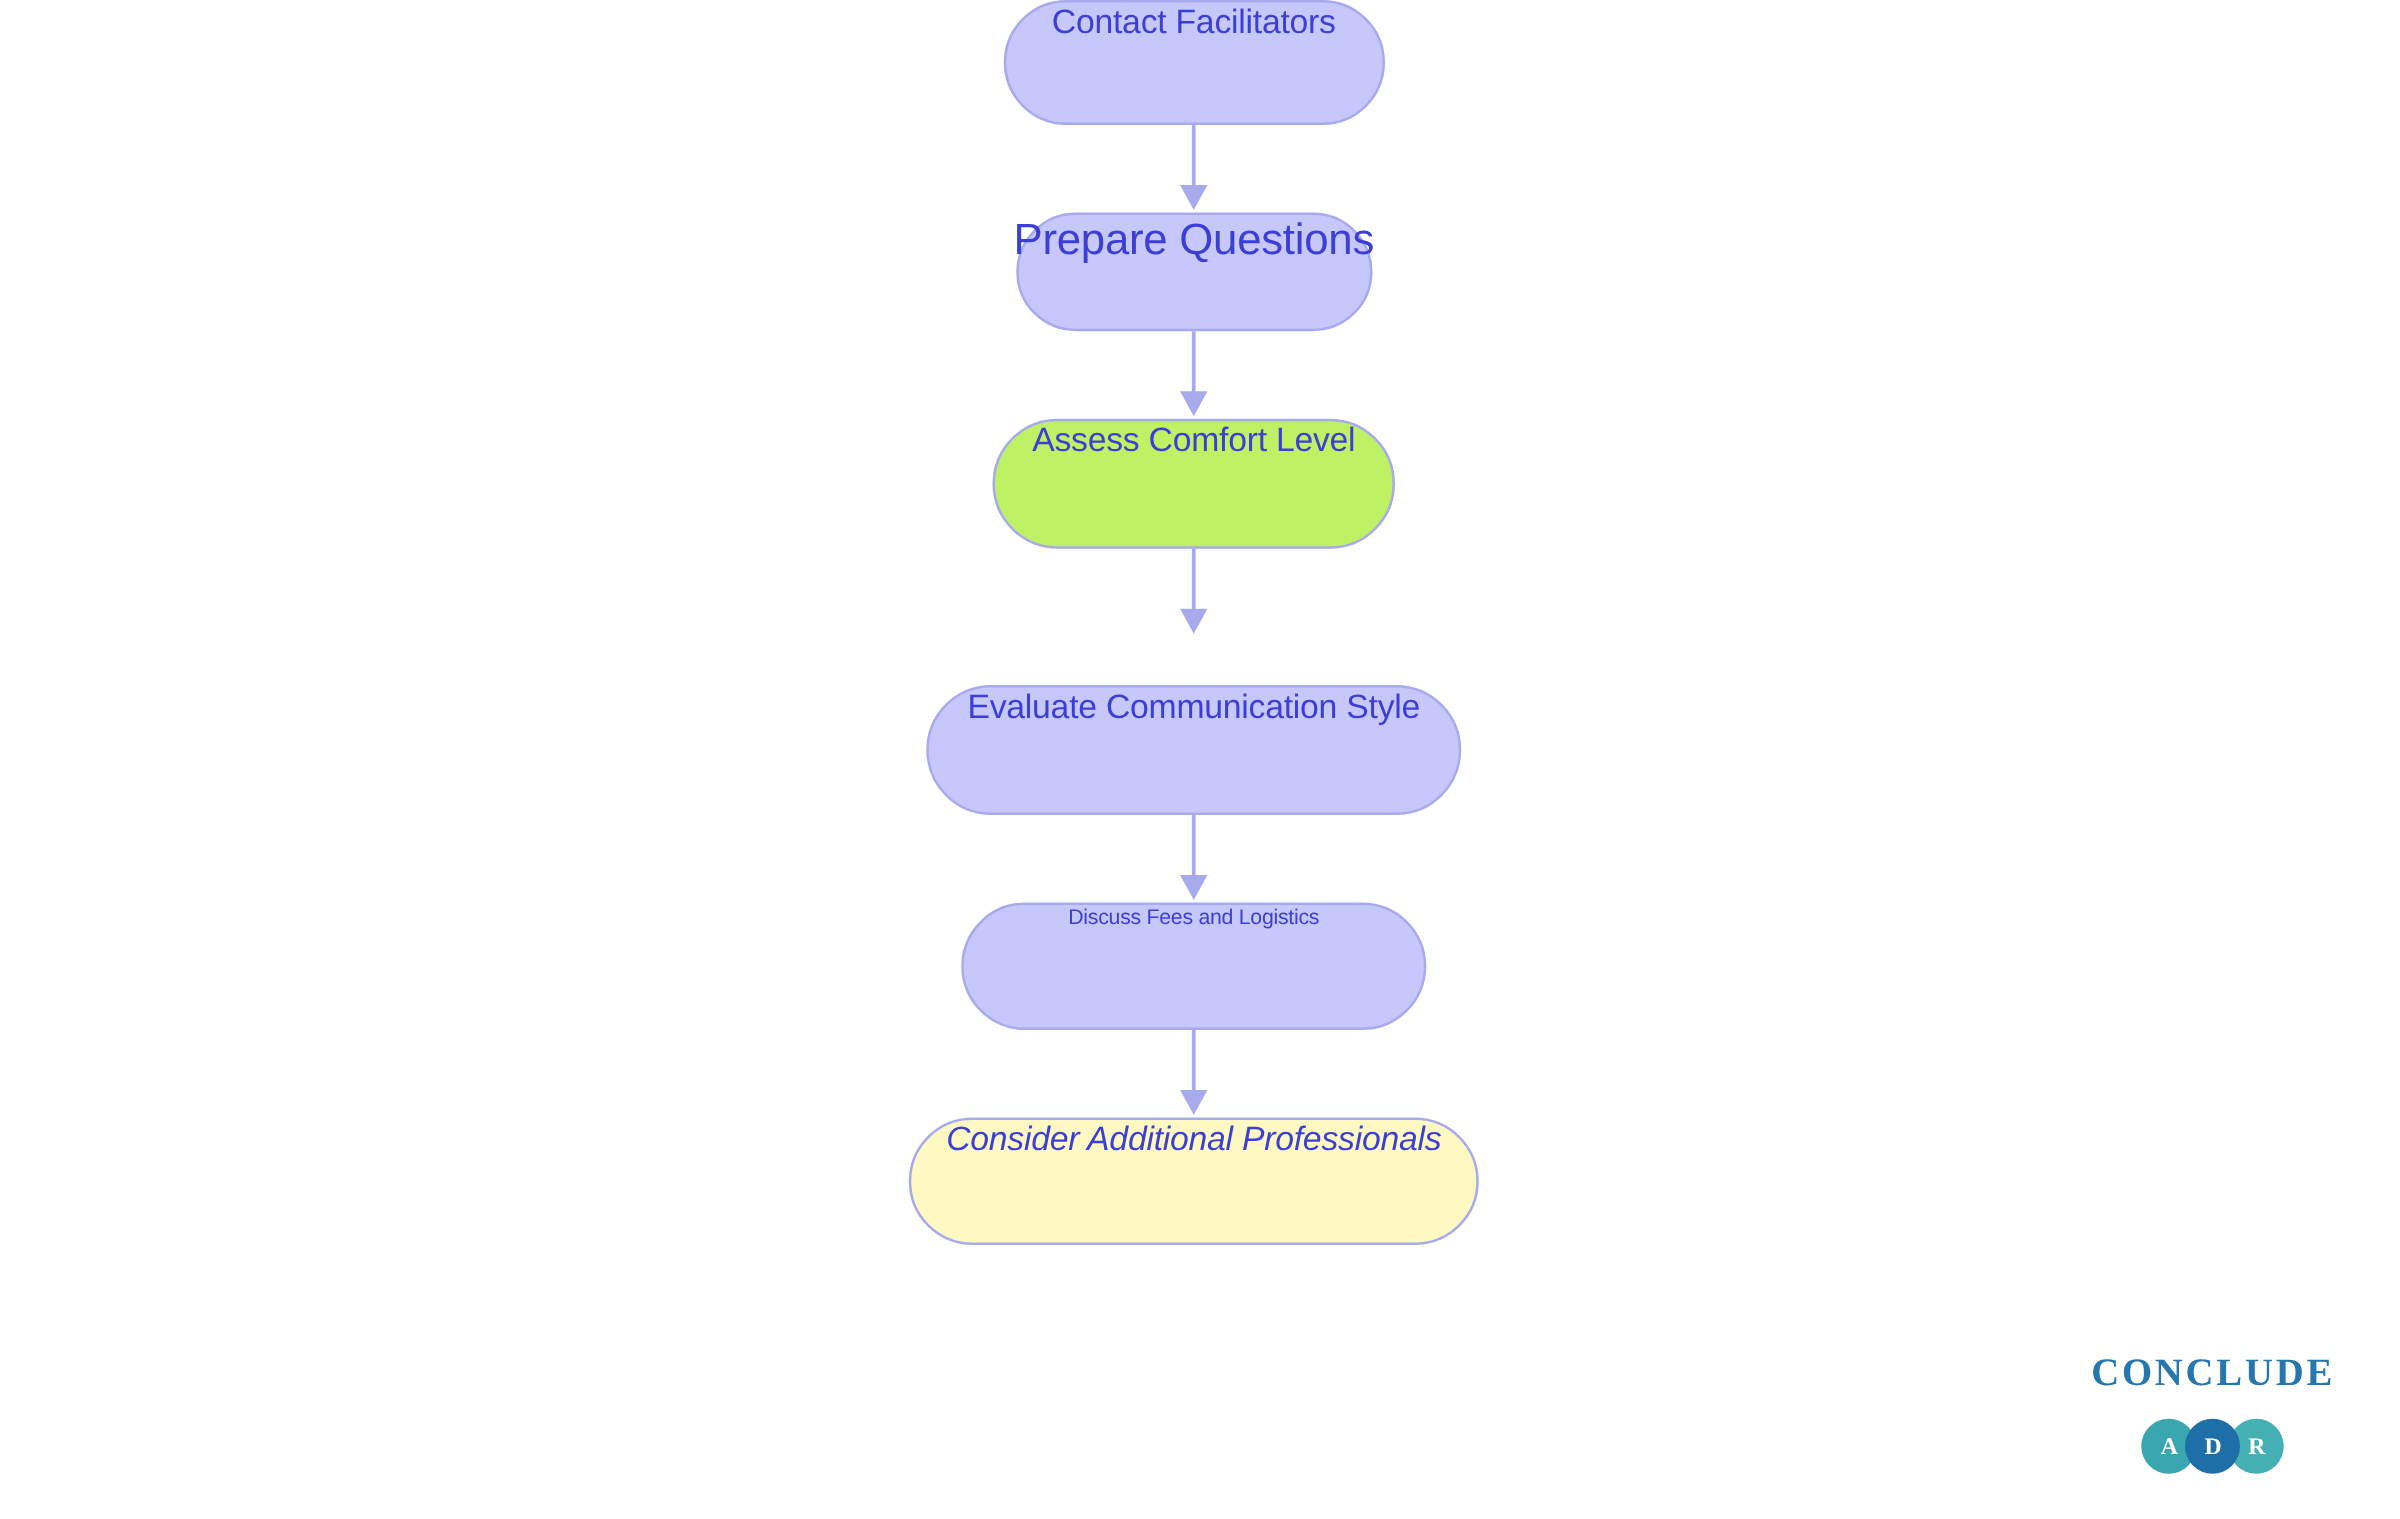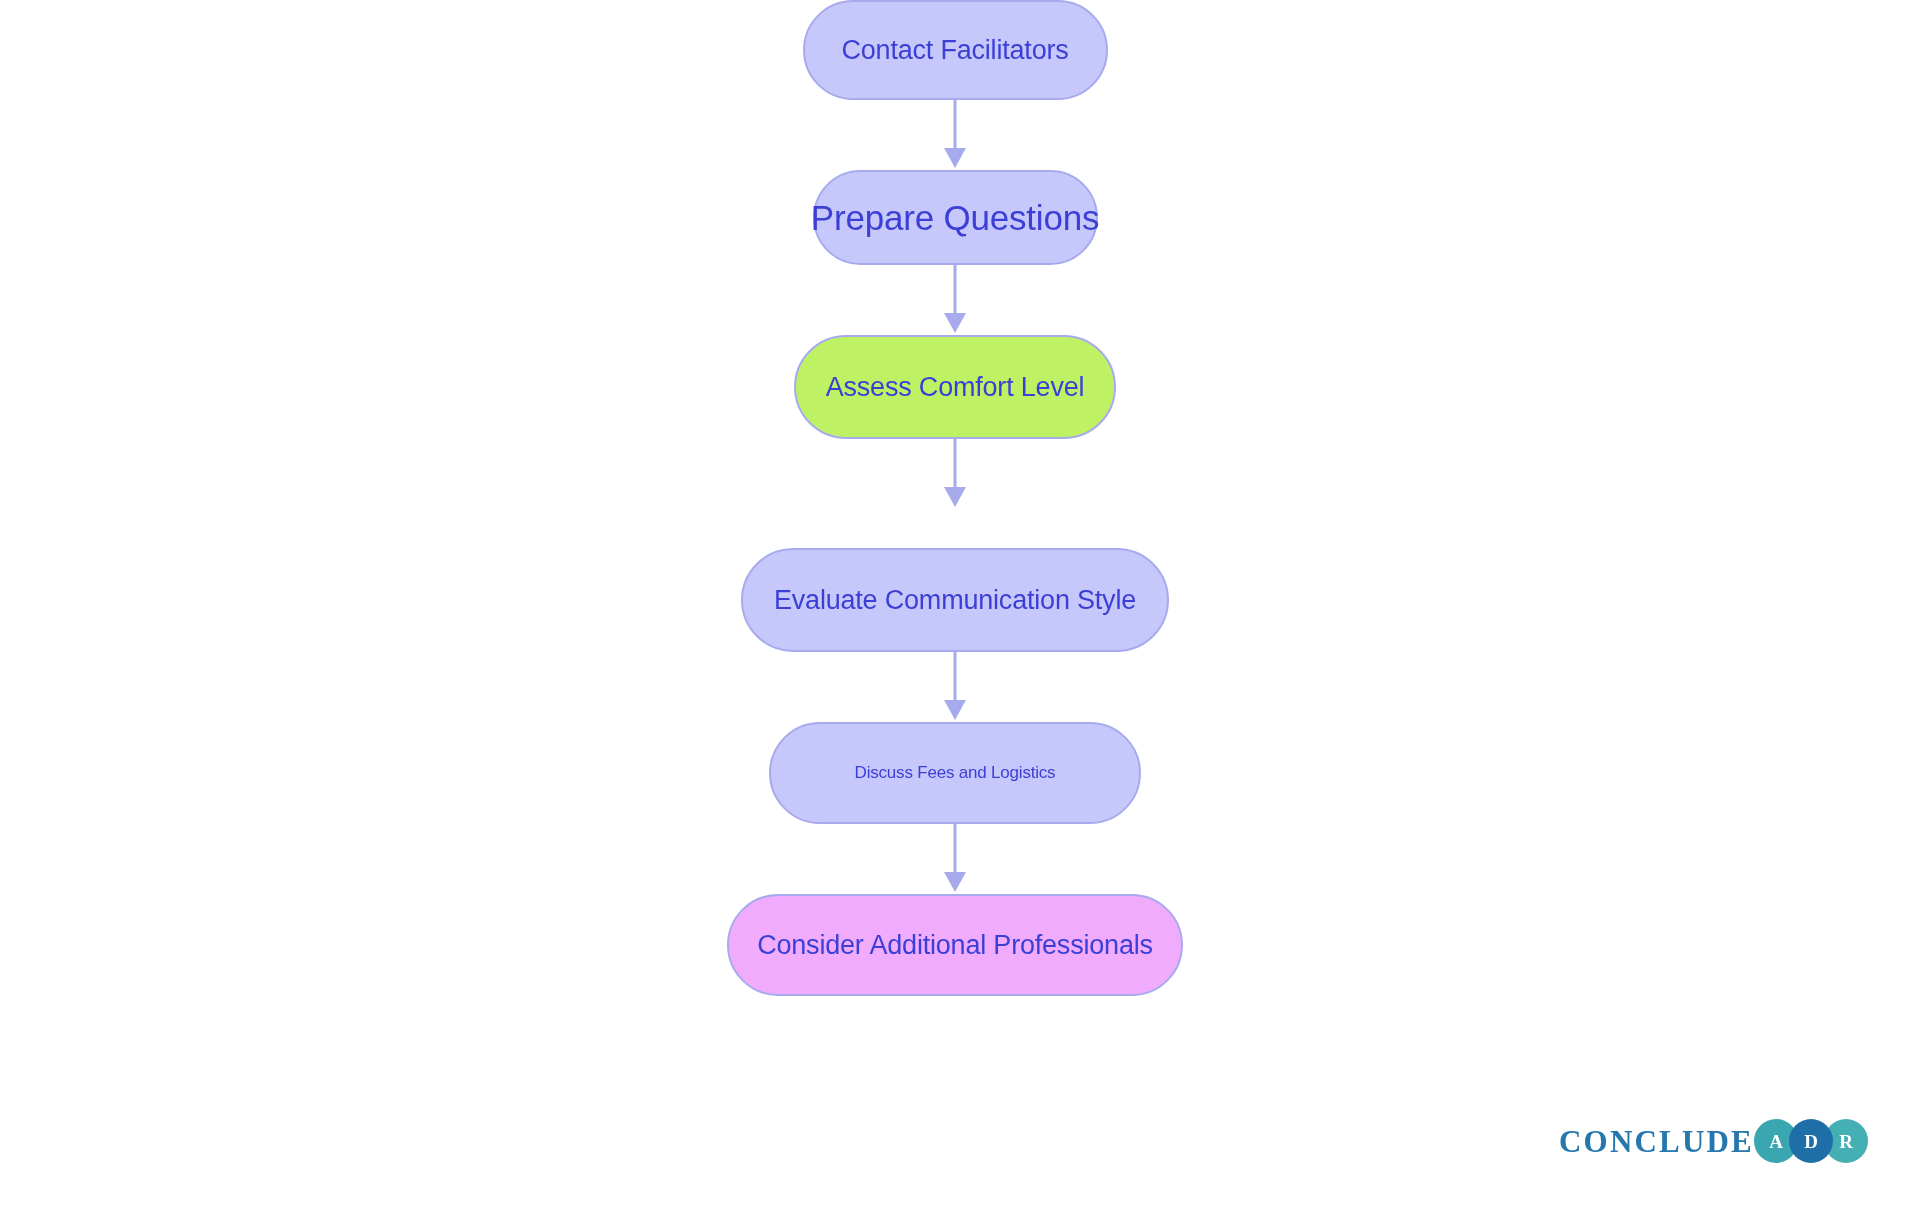--- a/index.html
+++ b/index.html
@@ -36,21 +36,21 @@
     align-items: center;
   }
 
   .node {
     box-sizing: border-box;
     background: #c6c7fa;
     border: 2px solid #a7abee;
     border-radius: 999px;
     color: #3b3fd6;
     display: flex;
-    align-items: center;
+    align-items: flex-start;
     justify-content: center;
     text-align: center;
     white-space: nowrap;
     letter-spacing: -0.2px;
     font-weight: 400;
   }
 
   .node-0 { width: 305px; height: 100px; font-size: 27px; }
   .node-1 { width: 285px; height: 95px;  font-size: 35px; }
   .node-2 { width: 322px; height: 104px; font-size: 27px; }
@@ -82,23 +82,25 @@
     height: 0;
     border-left: 11px solid transparent;
     border-right: 11px solid transparent;
     border-top: 20px solid #a7abee;
   }
 
   
   #logo {
     position: absolute;
     right: 52px;
-    bottom: 52px;
-    display: flex;
-    align-items: center;
+    bottom: 36px;
+    display: flex;
+    align-items: center;
+    gap: 22px;
+    flex-direction: column;
   }
   .wordmark {
     font-family: "Liberation Serif", serif;
     font-weight: 700;
     font-size: 31px;
     letter-spacing: 2.2px;
     color: #2577ad;
     line-height: 1;
   }
   .dots {
@@ -166,21 +168,21 @@
 
     <div class="node node-4" style="background: rgb(198, 199, 250); border-color: rgb(167, 171, 238); color: rgb(59, 63, 214);">
       <span>Discuss Fees and Logistics</span>
     </div>
 
     <div class="connector">
       <div class="shaft" style="background: rgb(167, 171, 238);"></div>
       <div class="head" style="border-top-color: rgb(167, 171, 238);"></div>
     </div>
 
-    <div class="node node-5" style="background: #f0abfc; border-color: rgb(167, 171, 238); color: rgb(59, 63, 214);">
+    <div class="node node-5" style="background: #fef9c3; border-color: rgb(167, 171, 238); color: rgb(59, 63, 214); font-style: italic;">
       <span>Consider Additional Professionals</span>
     </div>
 
   </div>
 </div>
 
 <div id="logo">
   <div class="wordmark" style="color: rgb(37, 119, 173);">CONCLUDE</div>
   <div class="dots">
     <div class="dot dot-a" style="background: rgb(58, 166, 176);">

